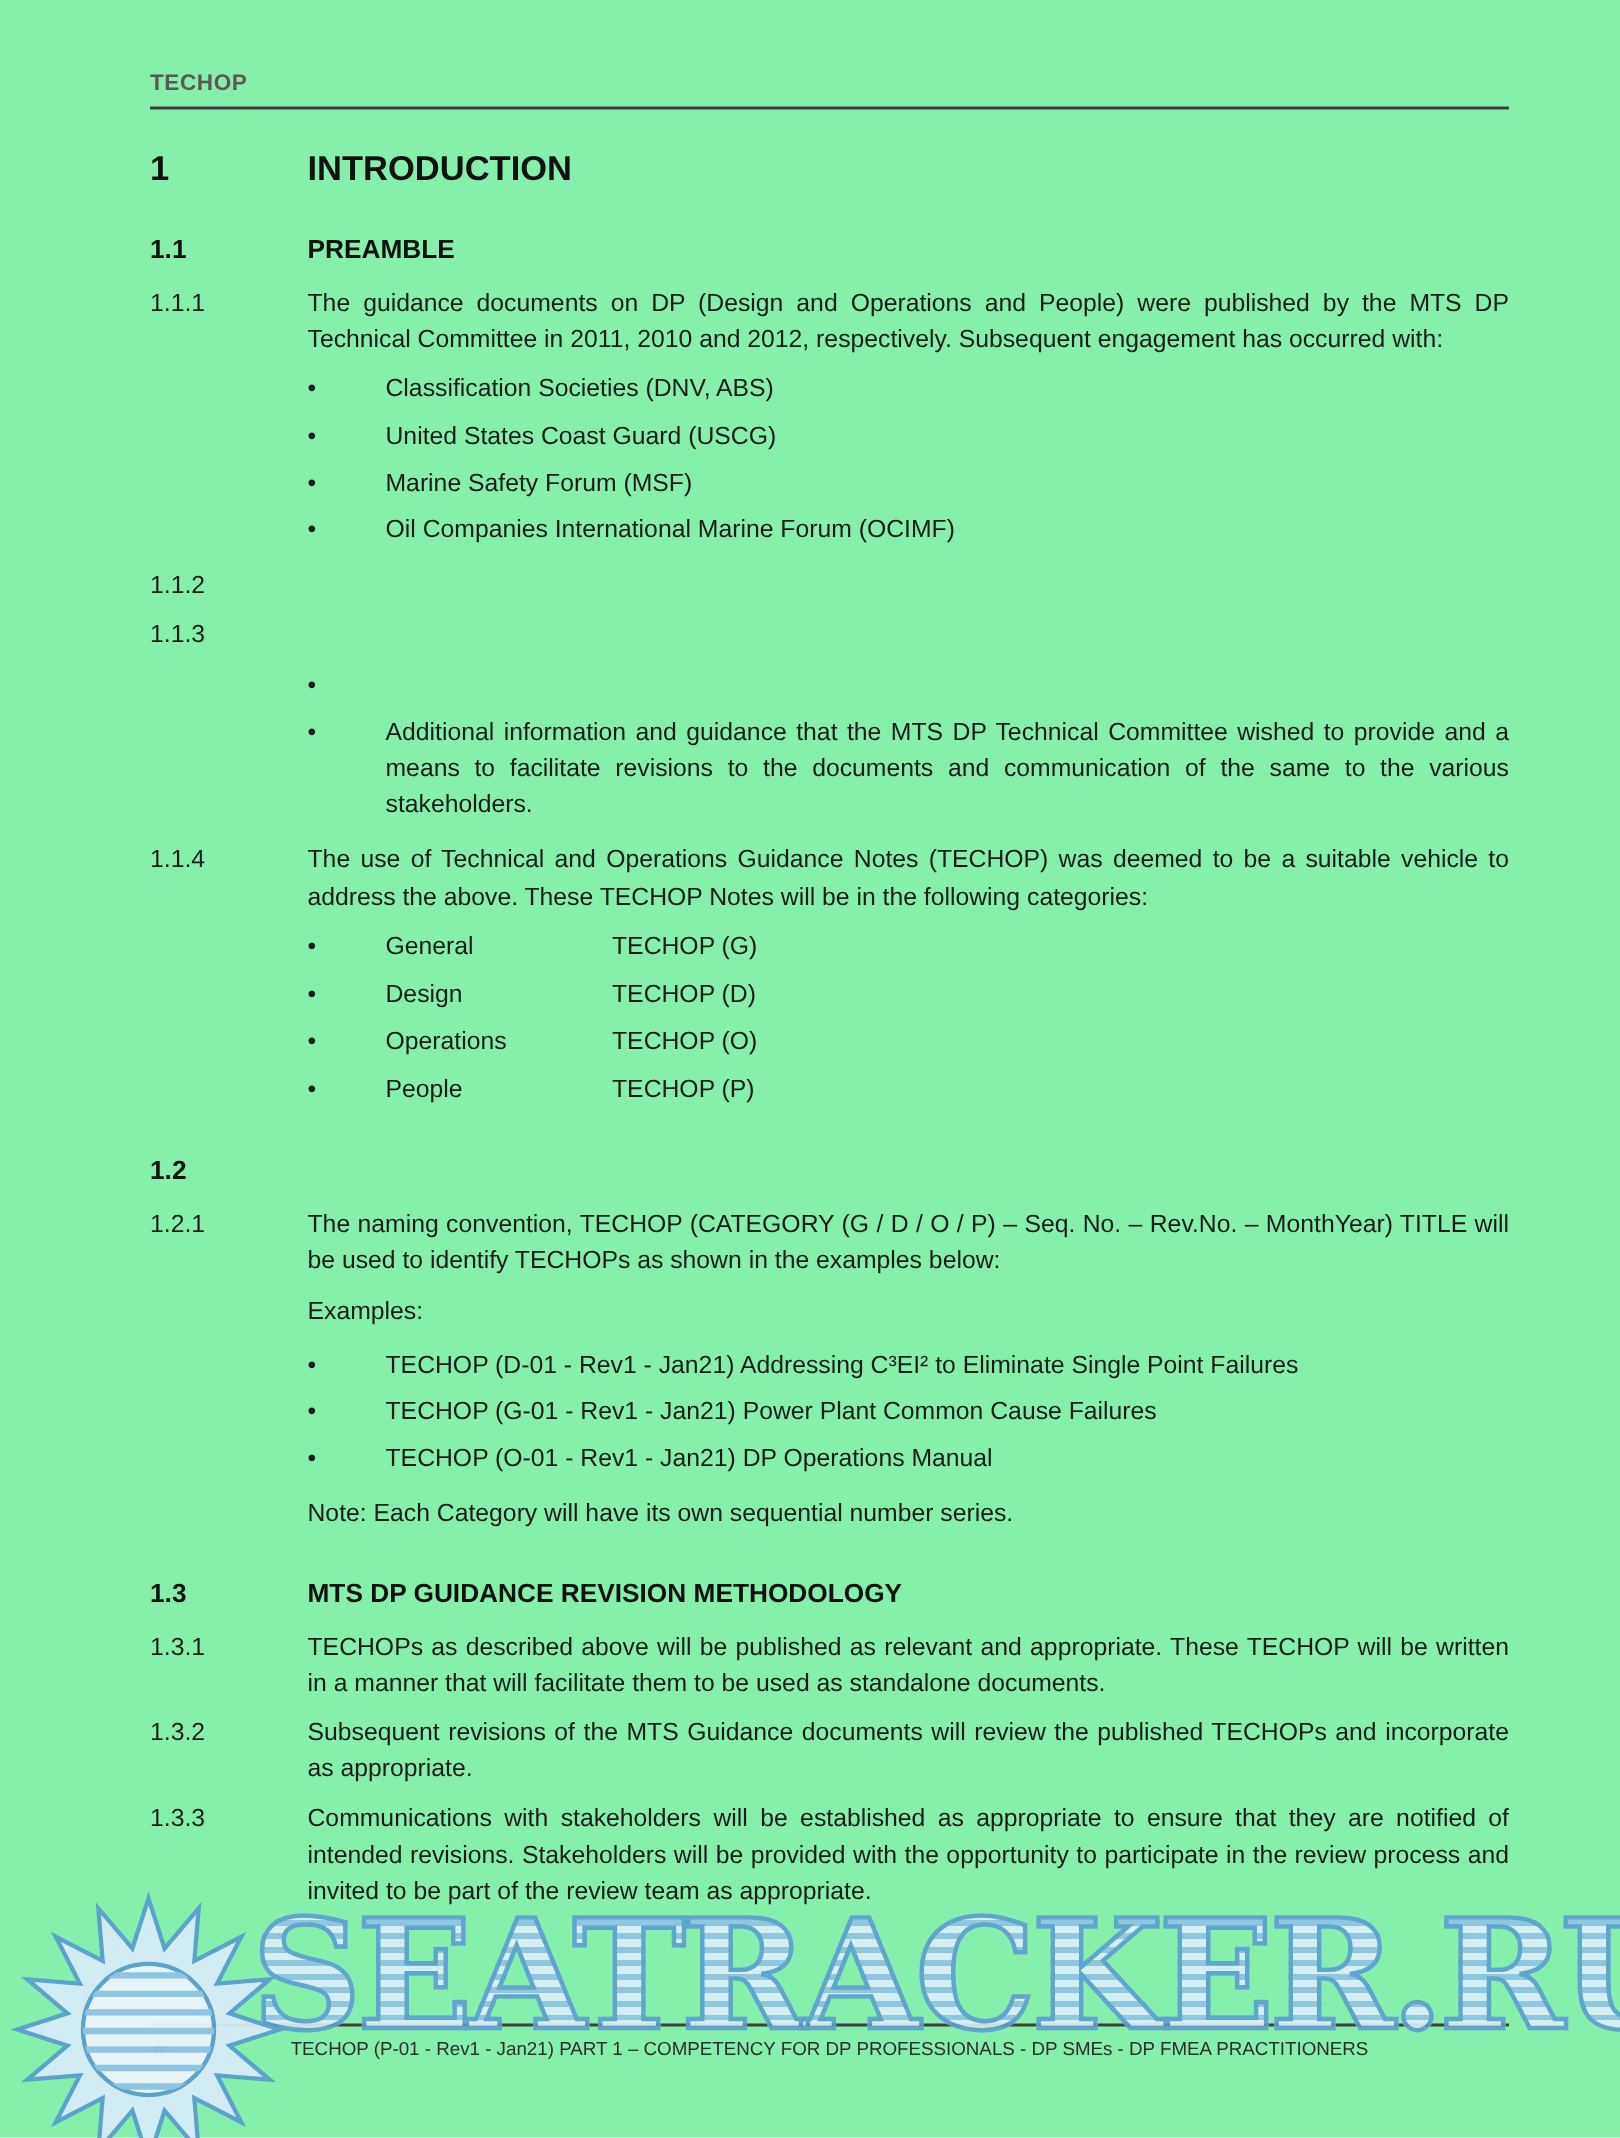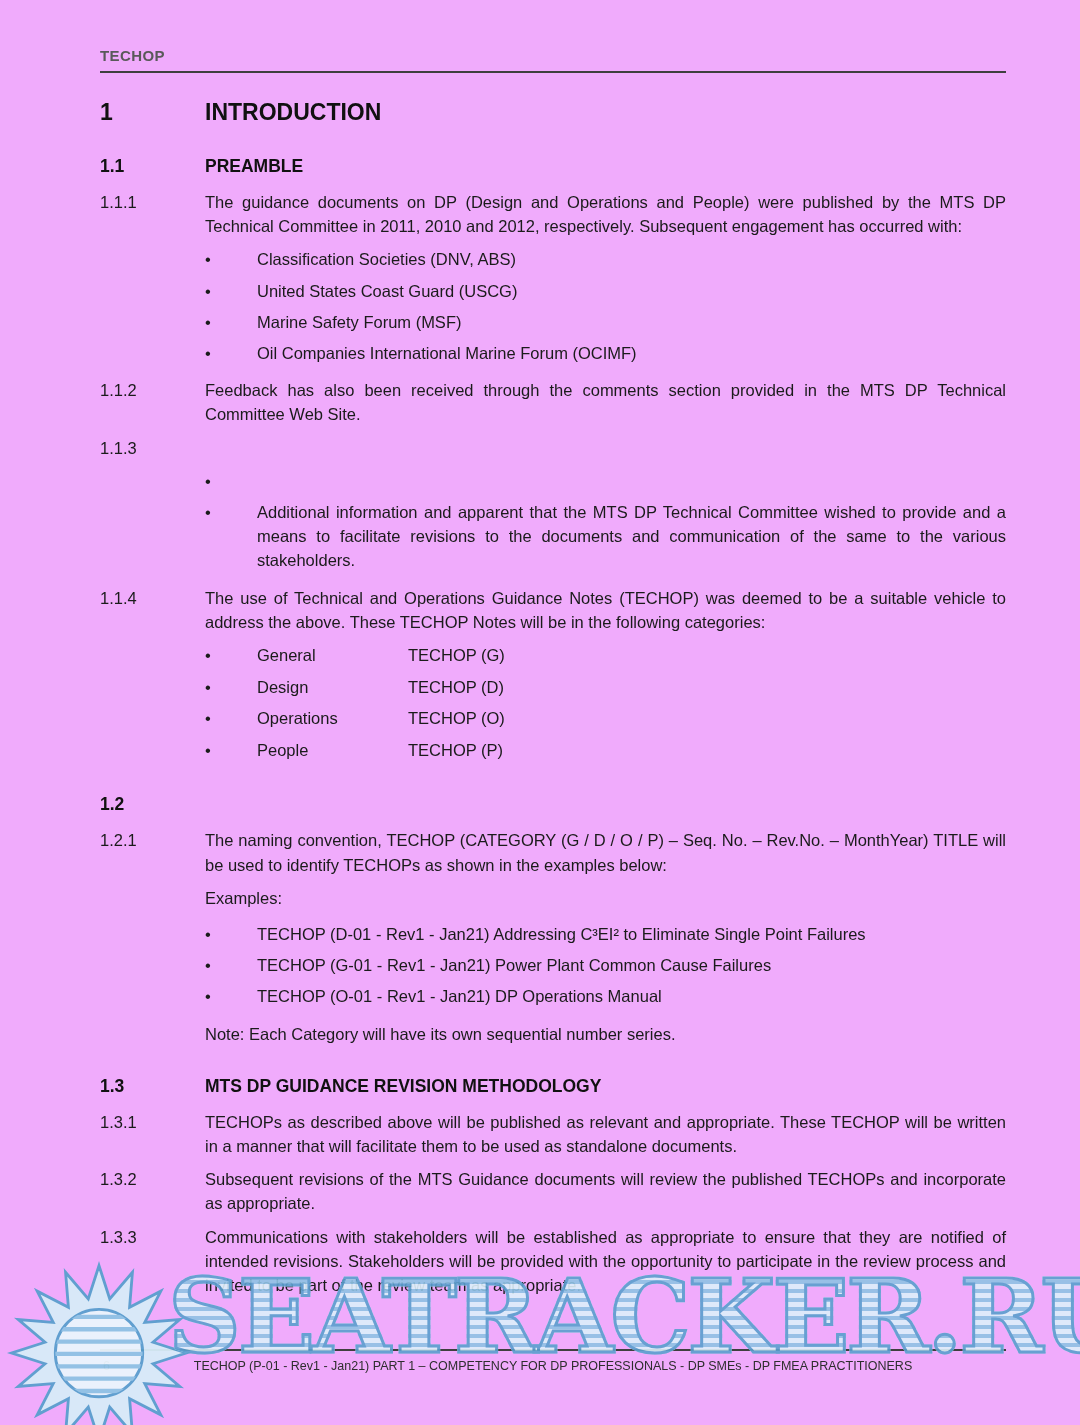--- a/index.html
+++ b/index.html
@@ -10,21 +10,21 @@
     height: 1425px;
     overflow: hidden;
     font-family: "Liberation Sans", sans-serif;
     color: #1b1b1b;
   }
   .page {
     position: absolute;
     inset: 0;
     width: 1080px;
     height: 1425px;
-    background: #f0abfc;
+    background: #86efac;
   }
 
   
   .header {
     position: absolute;
     left: 100px;
     width: 906px;
     top: 47px;
   }
   .header-label {
@@ -201,34 +201,33 @@
         <span class="bt">Marine Safety Forum (MSF)</span>
       </li>
       <li>
         <span class="bm">•</span>
         <span class="bt">Oil Companies International Marine Forum (OCIMF)</span>
       </li>
     </ul>
 
     <div class="para">
       <span class="pnum">1.1.2</span>
-      <p class="ptext">Feedback has also been received through the comments section provided in the MTS DP Technical Committee Web Site.</p>
     </div>
 
     <div class="para">
       <span class="pnum">1.1.3</span>
     </div>
 
     <ul class="bullets spaced">
       <li>
         <span class="bm">•</span>
       </li>
       <li>
         <span class="bm">•</span>
-        <span class="bt">Additional information and apparent that the MTS DP Technical Committee wished to provide and a means to facilitate revisions to the documents and communication of the same to the various stakeholders.</span>
+        <span class="bt">Additional information and guidance that the MTS DP Technical Committee wished to provide and a means to facilitate revisions to the documents and communication of the same to the various stakeholders.</span>
       </li>
     </ul>
 
     <div class="para">
       <span class="pnum">1.1.4</span>
       <p class="ptext">The use of Technical and Operations Guidance Notes (TECHOP) was deemed to be a suitable vehicle to address the above.  These TECHOP Notes will be in the following categories:</p>
     </div>
 
     <ul class="bullets cats">
       <li>

